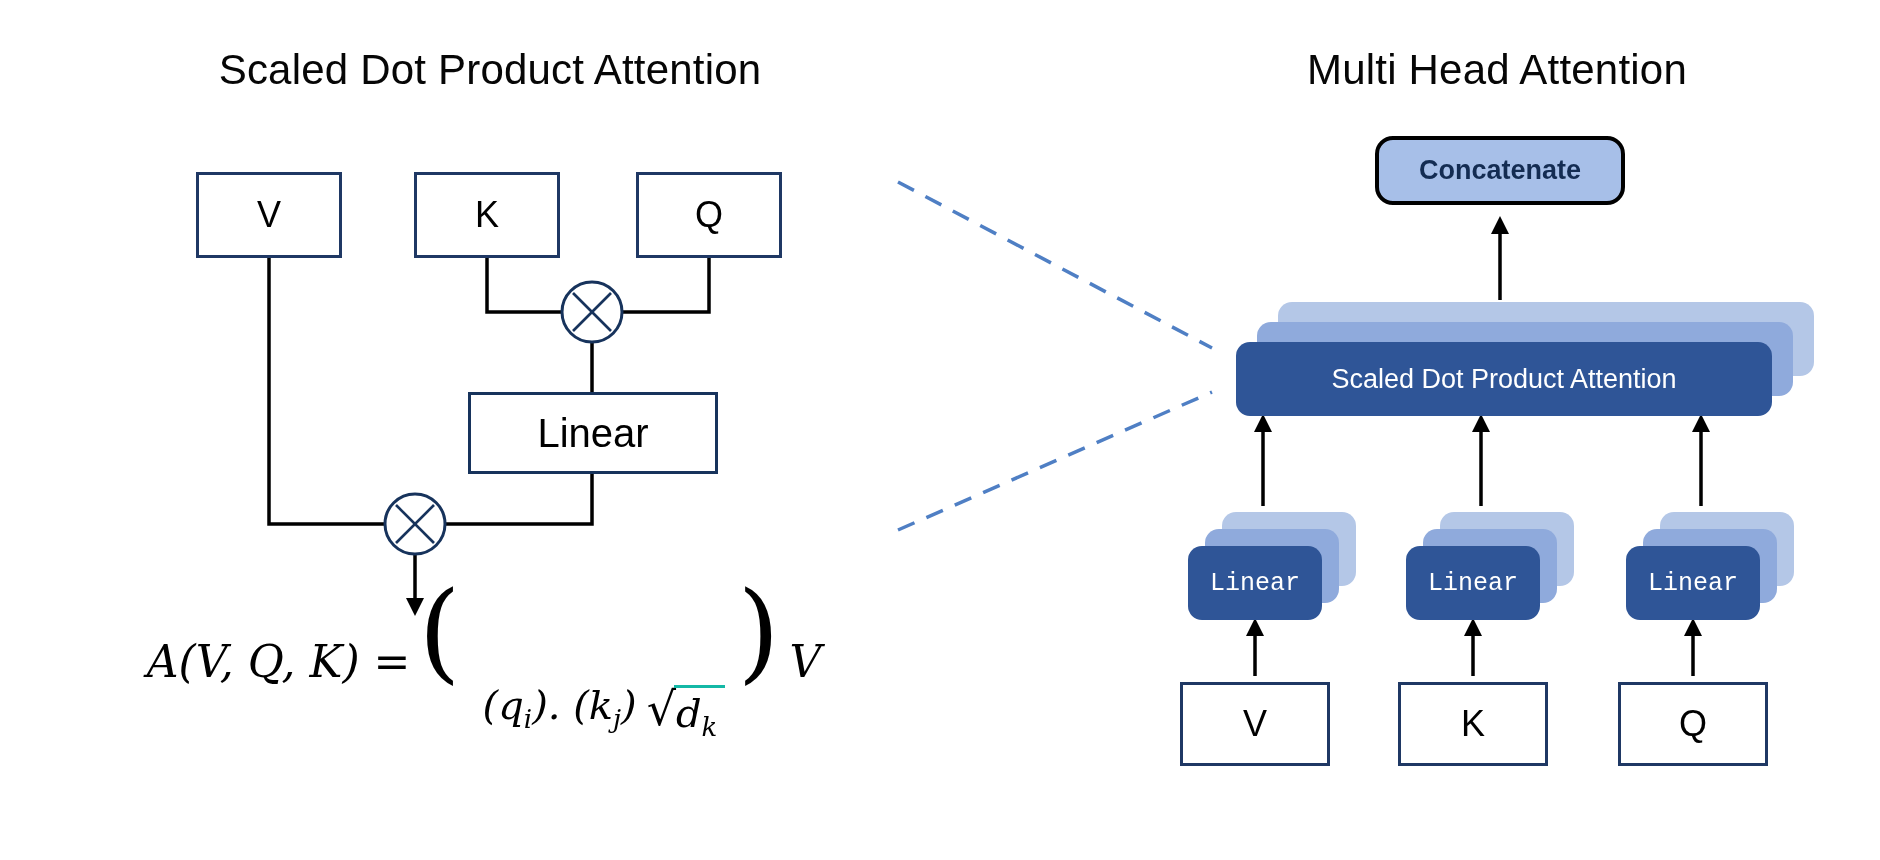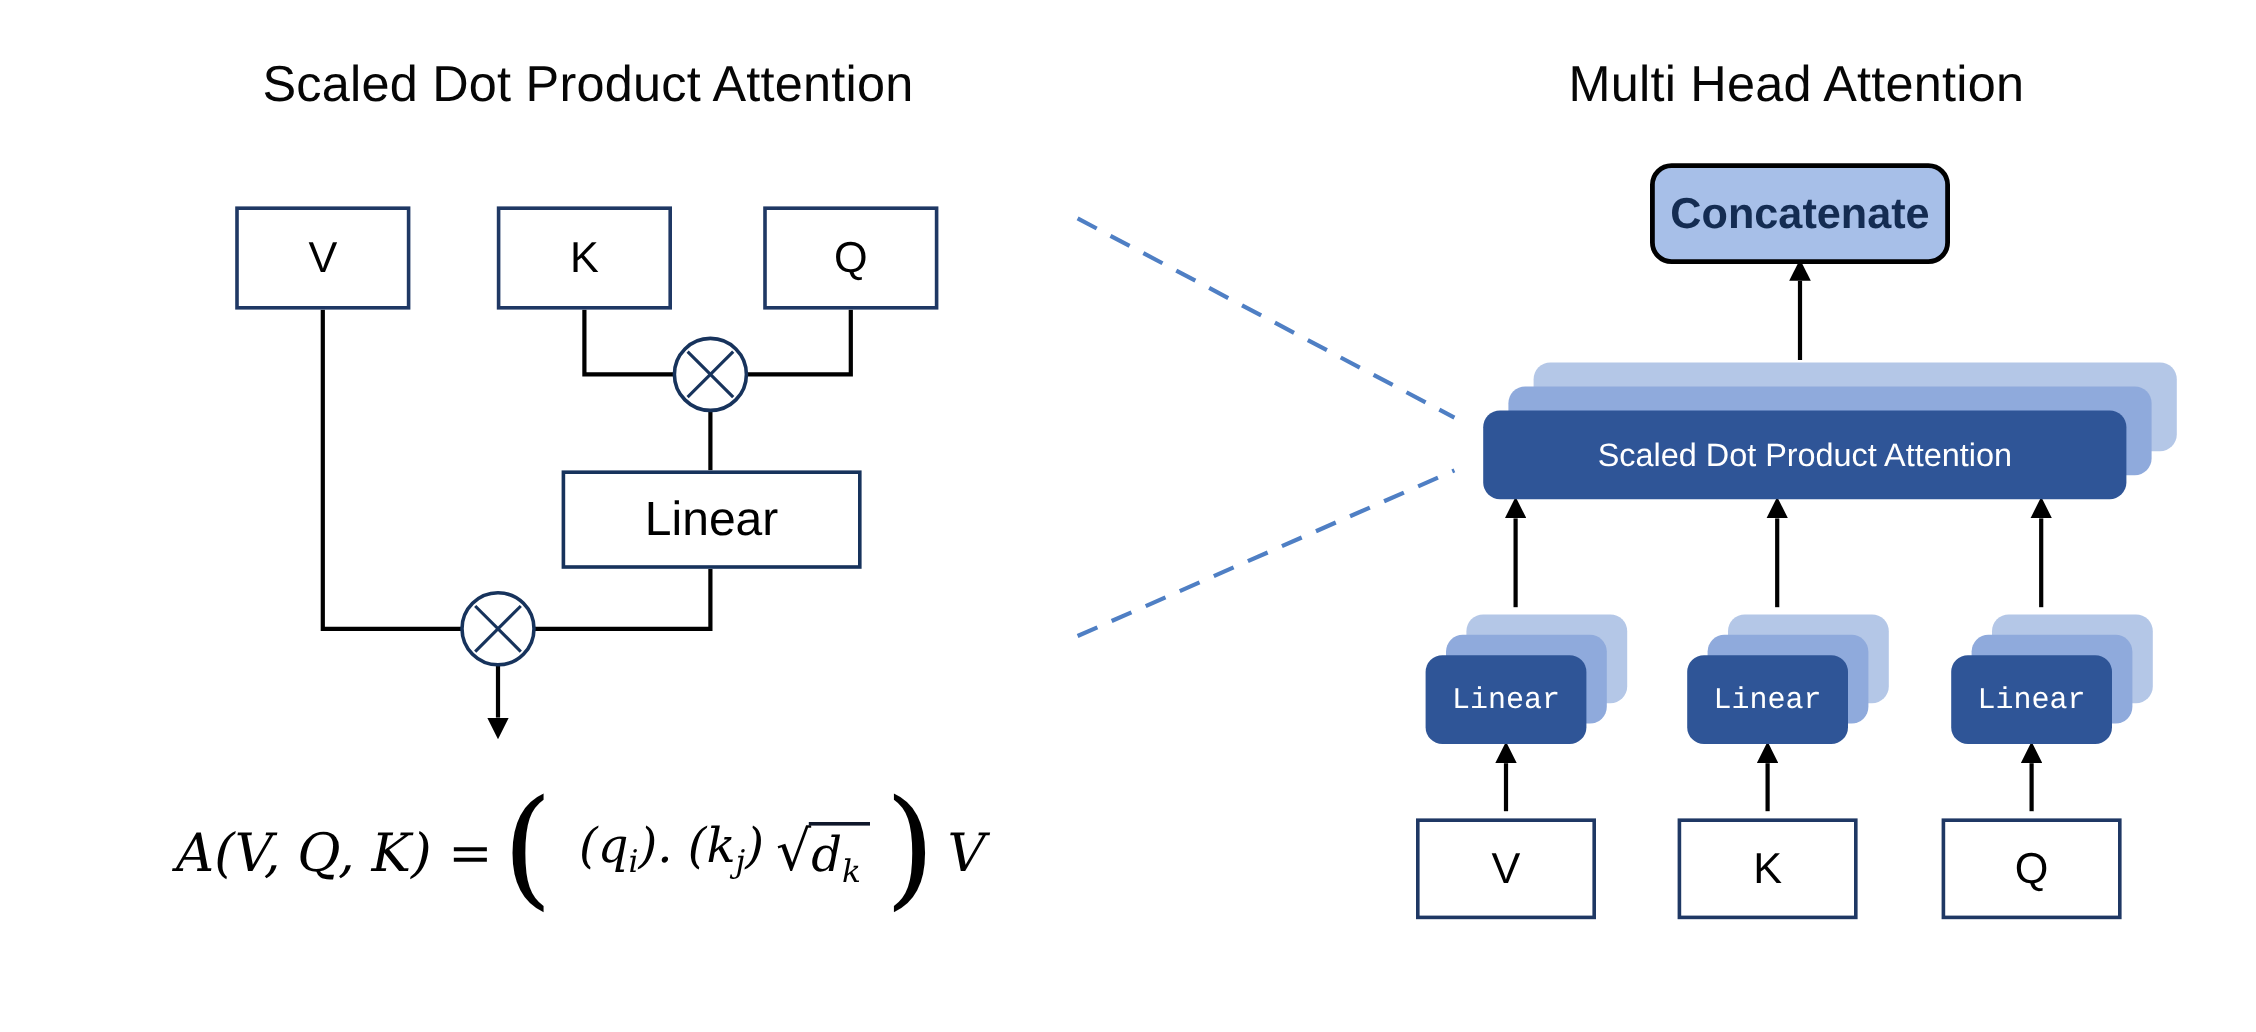--- a/index.html
+++ b/index.html
@@ -21,51 +21,51 @@
   #lq{left:636px;top:172px;width:146px;height:86px;}
   #softmax{left:468px;top:392px;width:250px;height:82px;font-size:40px;border-width:3px;border-color:#17335c;}
 
   .stackbox{position:absolute;box-sizing:border-box;border-radius:14px;
             display:flex;align-items:center;justify-content:center;}
   .z1{z-index:1;} .z2{z-index:2;} .z3{z-index:3;}
   .c-light{background:#b4c7e7;}
   .c-mid{background:#8faadc;}
   .c-dark{background:#2f5597;color:#ffffff;}
 
-  #concat{left:1375px;top:136px;width:250px;height:84px;background:#a7bfe8;
+  #concat{left:1375px;top:136px;width:250px;height:69px;background:#a7bfe8;
           border:4px solid #000;border-radius:18px;z-index:3;
-          font-size:36px;font-weight:600;color:#142c52;
+          font-size:27px;font-weight:600;color:#142c52;
           display:flex;align-items:center;justify-content:center;position:absolute;box-sizing:border-box;}
 
   #sdpa-back {left:1278px;top:302px;width:536px;height:74px;}
   #sdpa-mid  {left:1257px;top:322px;width:536px;height:74px;}
   #sdpa-front{left:1236px;top:342px;width:536px;height:74px;font-size:27px;font-weight:500;}
 
   .lin{width:134px;height:74px;font-size:25px;font-weight:500;font-family:Liberation Mono, monospace;}
   #linv-back {left:1222px;top:512px;} #linv-mid{left:1205px;top:529px;} #linv-front{left:1188px;top:546px;}
   #link-back {left:1440px;top:512px;} #link-mid{left:1423px;top:529px;} #link-front{left:1406px;top:546px;}
   #linq-back {left:1660px;top:512px;} #linq-mid{left:1643px;top:529px;} #linq-front{left:1626px;top:546px;}
 
   #rv{left:1180px;top:682px;width:150px;height:84px;border-width:3.5px;}
   #rk{left:1398px;top:682px;width:150px;height:84px;border-width:3.5px;}
   #rq{left:1618px;top:682px;width:150px;height:84px;border-width:3.5px;}
 
   .formula{position:absolute;left:104px;top:636px;width:760px;height:150px;
-           display:flex;align-items:center;justify-content:center;gap:8px;
+           display:flex;justify-content:center;gap:8px;
            font-family:"DejaVu Serif","Liberation Serif",serif;font-style:italic;
            font-size:44px;color:#000;z-index:3;}
   .formula sub{font-size:26px;font-style:italic;}
   .paren{font-style:normal;font-size:108px;line-height:0;font-weight:400;
          transform:translateY(-4px);}
   .frac{display:inline-flex;flex-direction:row;align-items:center;margin:0 4px;}
   .num{font-size:40px;padding:0 10px 6px;white-space:nowrap;}
   .fline{height:3px;background:#000;width:100%;}
   .den{font-size:40px;padding-top:5px;display:inline-flex;align-items:flex-start;}
   .sqrt{font-style:normal;font-size:46px;line-height:1.05;margin-right:-2px;}
-  .radicand{border-top:3px solid #0f172a;padding:2px 8px 0 2px;}
+  .radicand{border-top:3px solid #14b8a6;padding:2px 8px 0 2px;}
   .f-rhs{margin-left:2px;}
 </style>
 </head>
 <body>
 
 <div class="stage">
 
   <svg class="underlay" width="1880" height="860" viewBox="0 0 1880 860">
     <defs>
       <marker id="ah" viewBox="0 0 10 10" refX="0" refY="5" markerWidth="18" markerHeight="18" orient="auto" markerUnits="userSpaceOnUse">

